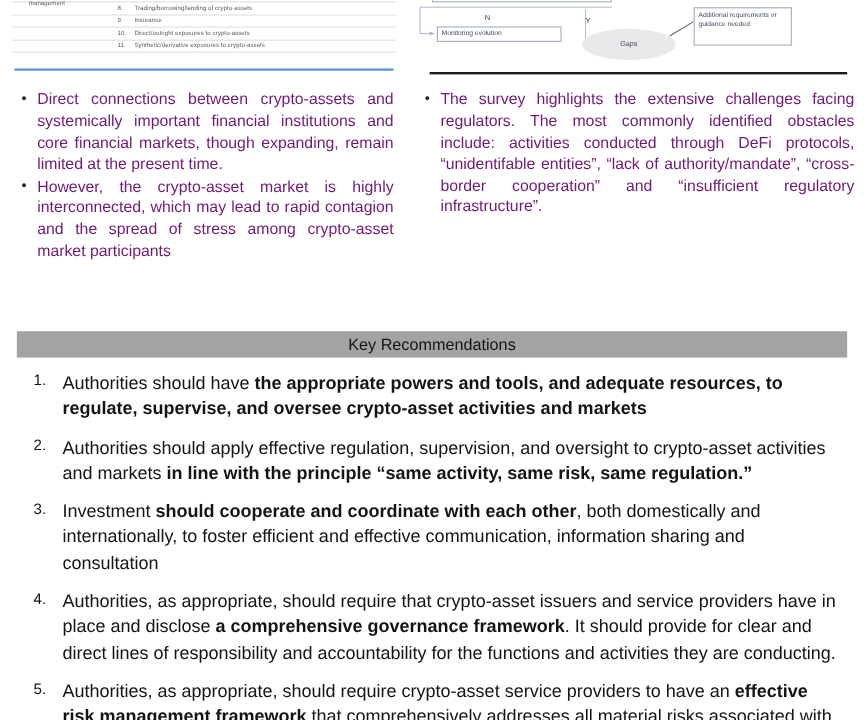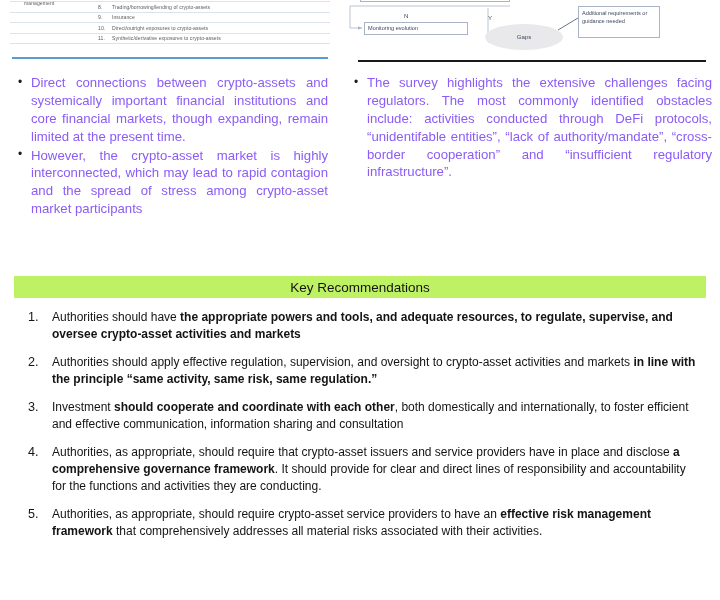--- a/index.html
+++ b/index.html
@@ -172,61 +172,61 @@
     padding: 0;
     list-style: none;
   }
   ul.blist li {
     position: relative;
     padding-left: 17px;
     margin-bottom: 1px;
     font-size: 13.2px;
     line-height: 1.355;
     text-align: justify;
-    color: #8b5cf6;
+    color: #701a75;
   }
   ul.blist li::before {
     content: "•";
     position: absolute;
     left: 4px;
     top: -0.5px;
     font-size: 12px;
     color: #1c1c1c;
   }
   ul.blist li:last-child { text-align-last: left; }
 
   
   .kr-wrap {
     position: absolute;
     left: 14px;
     top: 276px;
     width: 692px;
   }
   .kr-header {
-    background: #bef264;
+    background: #a3a3a3;
     height: 22px;
     display: flex;
     align-items: center;
     justify-content: center;
     font-size: 13.5px;
     color: #141414;
   }
   ol.recs {
     margin: 0;
     padding: 0;
     list-style: none;
     counter-reset: rec;
   }
   ol.recs li {
     counter-increment: rec;
     position: relative;
     padding-left: 38px;
     padding-right: 4px;
     margin-top: 11px;
-    font-size: 12px;
+    font-size: 15px;
     line-height: 1.42;
     color: #141414;
   }
   ol.recs li::before {
     content: counter(rec) ".";
     position: absolute;
     left: 14px;
     top: 0;
     font-size: 12.6px;
     color: #141414;

